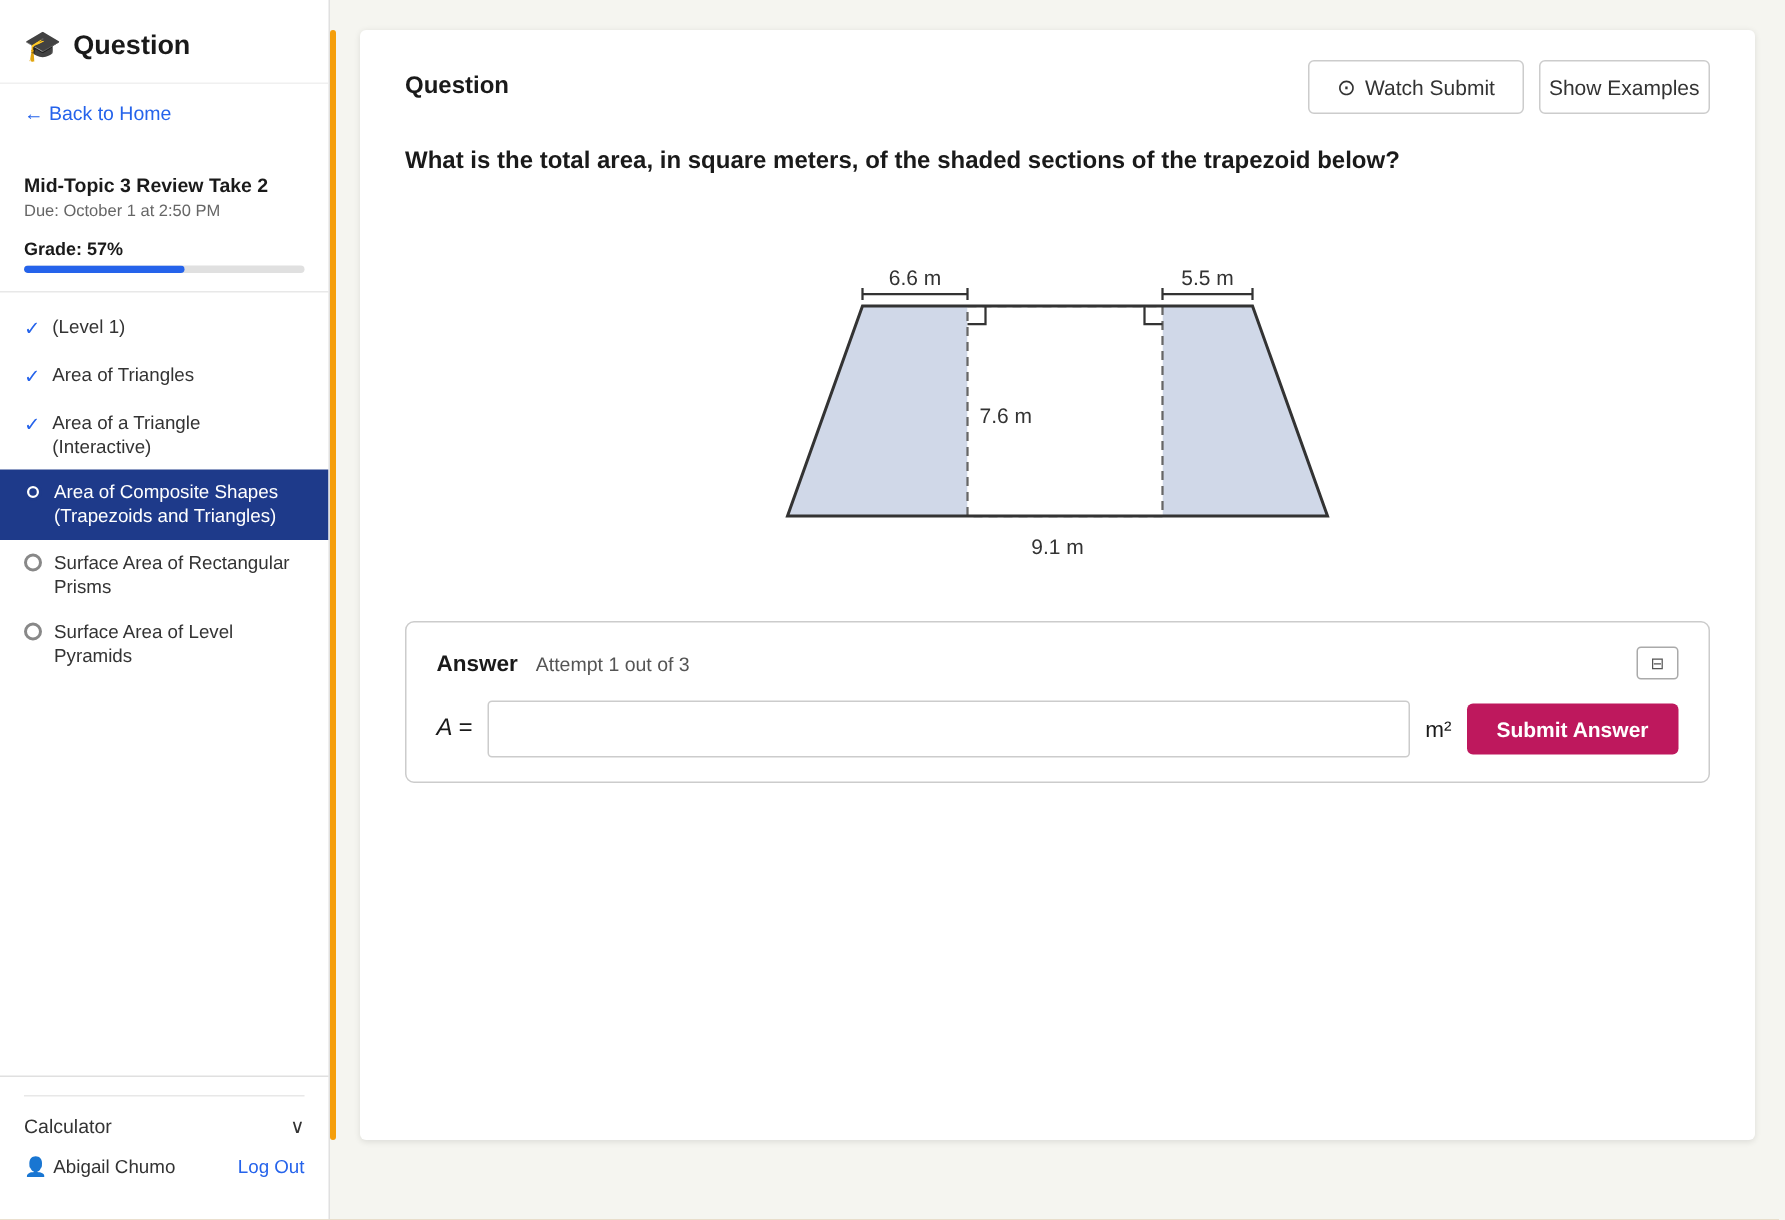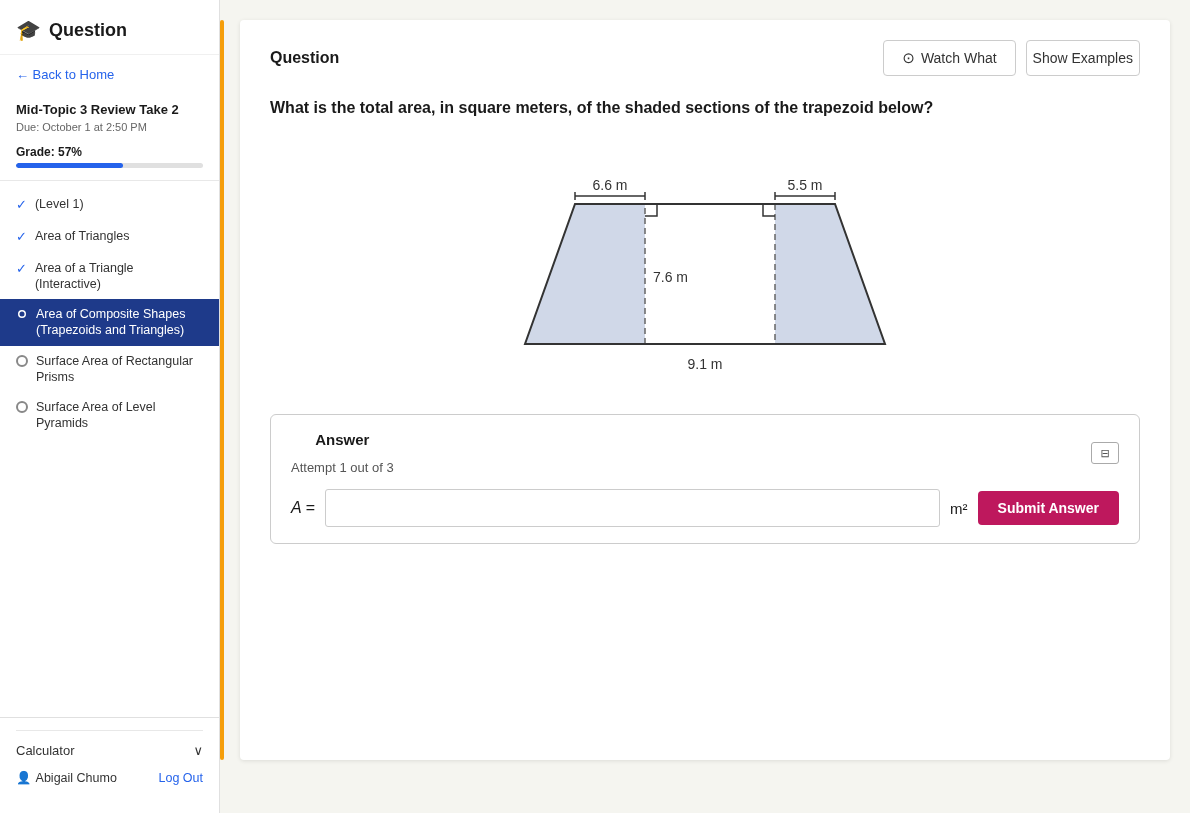--- a/index.html
+++ b/index.html
@@ -48,20 +48,21 @@
       gap: 4px;
     }
     .sidebar-assignment {
       padding: 8px 16px 4px 16px;
     }
     .assignment-title {
       font-size: 13px;
       font-weight: 700;
       color: #1a1a1a;
       line-height: 1.3;
+      margin-top: 13px;
     }
     .assignment-due {
       font-size: 11px;
       color: #666;
       margin-top: 2px;
     }
     .grade-section {
       padding: 8px 16px;
     }
     .grade-label {
@@ -247,21 +248,20 @@
     .answer-header {
       display: flex;
       align-items: center;
       justify-content: space-between;
       margin-bottom: 14px;
     }
     .answer-label-row {
       display: flex;
       align-items: center;
       gap: 12px;
-      flex-direction: column;
     }
     .answer-label {
       font-size: 15px;
       font-weight: 700;
       color: #1a1a1a;
     }
     .attempt-text {
       font-size: 13px;
       color: #555;
     }
@@ -389,21 +389,21 @@
   <div style="position:relative;">
     <div style="position:absolute;left:0;top:20px;width:4px;height:740px;background:#f59e0b;border-radius:2px;"></div>
   </div>
   <div class="content-card">
 
     <div class="card-header">
       <span class="question-label">Question</span>
       <div class="header-buttons">
         <button class="btn-watch-video">
           <span style="font-size:15px;">⊙</span>
-          <span>Watch What</span>
+          <span>Watch Submit</span>
         </button>
         <button class="btn-show-examples">Show Examples</button>
       </div>
     </div>
 
     <p class="question-text">What is the total area, in square meters, of the shaded sections of the trapezoid below?</p>
 
     <div class="diagram-area">
       <svg width="480" height="240">
 

